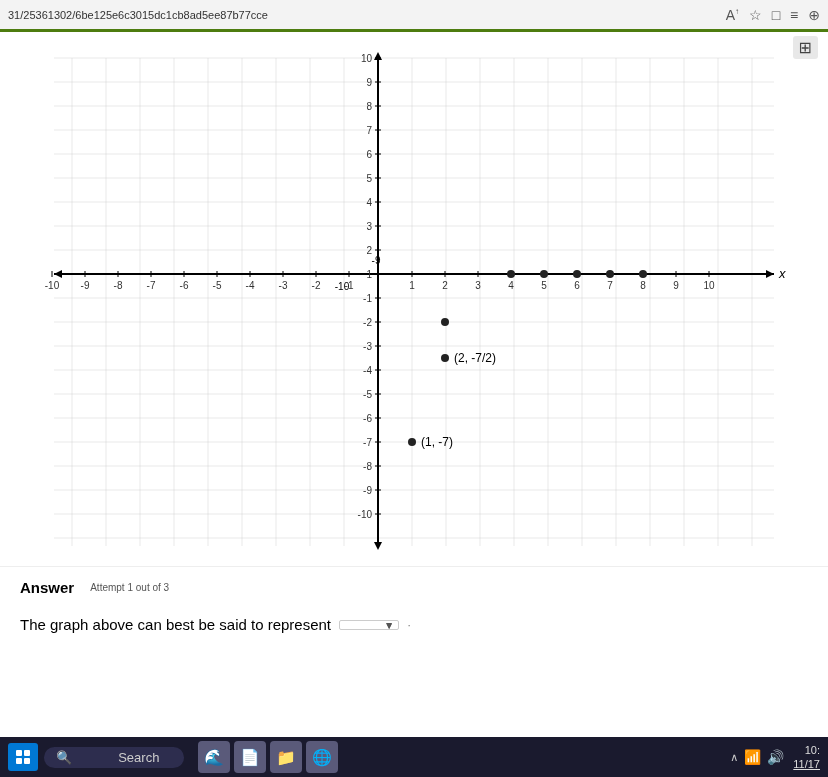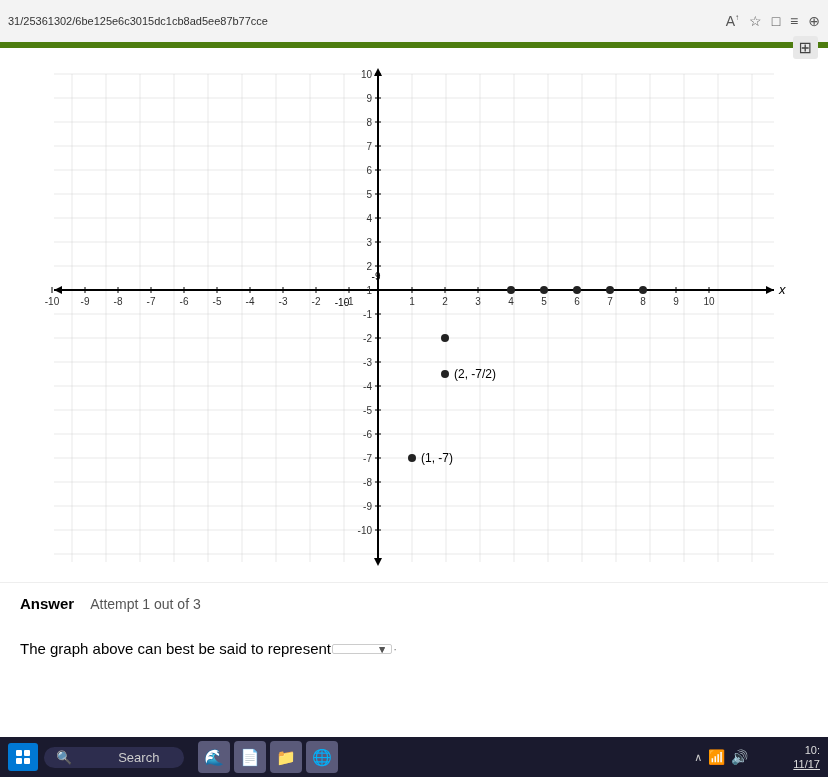--- a/index.html
+++ b/index.html
@@ -11,22 +11,22 @@
       overflow: hidden;
       position: relative;
     }
 
     
     .top-bar {
       display: flex;
       align-items: center;
       background: #f3f3f3;
       padding: 4px 8px;
-      height: 48px;
-      border-bottom: 6px solid #4d7c0f;
+      height: 32px;
+      border-bottom: 3px solid #4d7c0f;
       gap: 8px;
     }
     .url-bar {
       flex: 1;
       font-size: 11px;
       color: #333;
       overflow: hidden;
       white-space: nowrap;
     }
     .browser-icons {
@@ -53,21 +53,21 @@
       padding: 16px 20px 0 20px;
       border-top: 1px solid #eee;
       margin-top: 20px;
     }
     .answer-label {
       font-size: 15px;
       font-weight: bold;
       color: #000;
     }
     .attempt-text {
-      font-size: 14px;
+      font-size: 10px;
       color: #555;
       margin-left: 8px;
     }
     .answer-question {
       margin-top: 14px;
       font-size: 15px;
       color: #000;
       display: flex;
       align-items: center;
       gap: 8px;
@@ -150,21 +150,20 @@
       margin-left: auto;
       display: flex;
       align-items: center;
       gap: 8px;
       color: #ddd;
       font-size: 11px;
     }
     .taskbar-time {
       text-align: right;
       line-height: 1.3;
-      margin-left: 36px;
     }
     .taskbar-icons {
       display: flex;
       gap: 6px;
       align-items: center;
     }
 
     
     .expand-icon {
       position: absolute;
@@ -383,21 +382,21 @@
   </svg>
 </div>
 
 <div class="expand-icon" style="position:absolute;right:10px;top:36px;font-size:16px;color:#444;background:#e8e8e8;border-radius:3px;padding:2px 6px;cursor:pointer;">⊞</div>
 
 <div class="answer-section" style="padding:12px 28px 0 20px; border-top:1px solid #eee; margin-top:4px;">
   <div style="display:flex;align-items:center;gap:8px;">
     <span class="answer-label">Answer</span>
     <span class="attempt-text">Attempt 1 out of 3</span>
   </div>
-  <div class="answer-question" style="margin-top:28px;font-size:15px;color:#000;display:flex;align-items:center;gap:1px;">
+  <div class="answer-question" style="margin-top:20px;font-size:15px;color:#000;display:flex;align-items:center;gap:8px;">
     <span>The graph above can best be said to represent</span>
     <div class="dropdown-stub" style="border:1px solid #ccc;background:#fff;padding:4px 28px 4px 8px;font-size:14px;min-width:60px;position:relative;cursor:pointer;border-radius:2px;display:inline-block;">
       <span style="position:absolute;right:6px;top:50%;transform:translateY(-50%);font-size:11px;color:#555;">▾</span>
     </div>
     <span style="font-size:13px;color:#888;">·</span>
   </div>
 </div>
 
 <div class="taskbar">
   <div class="taskbar-start">

